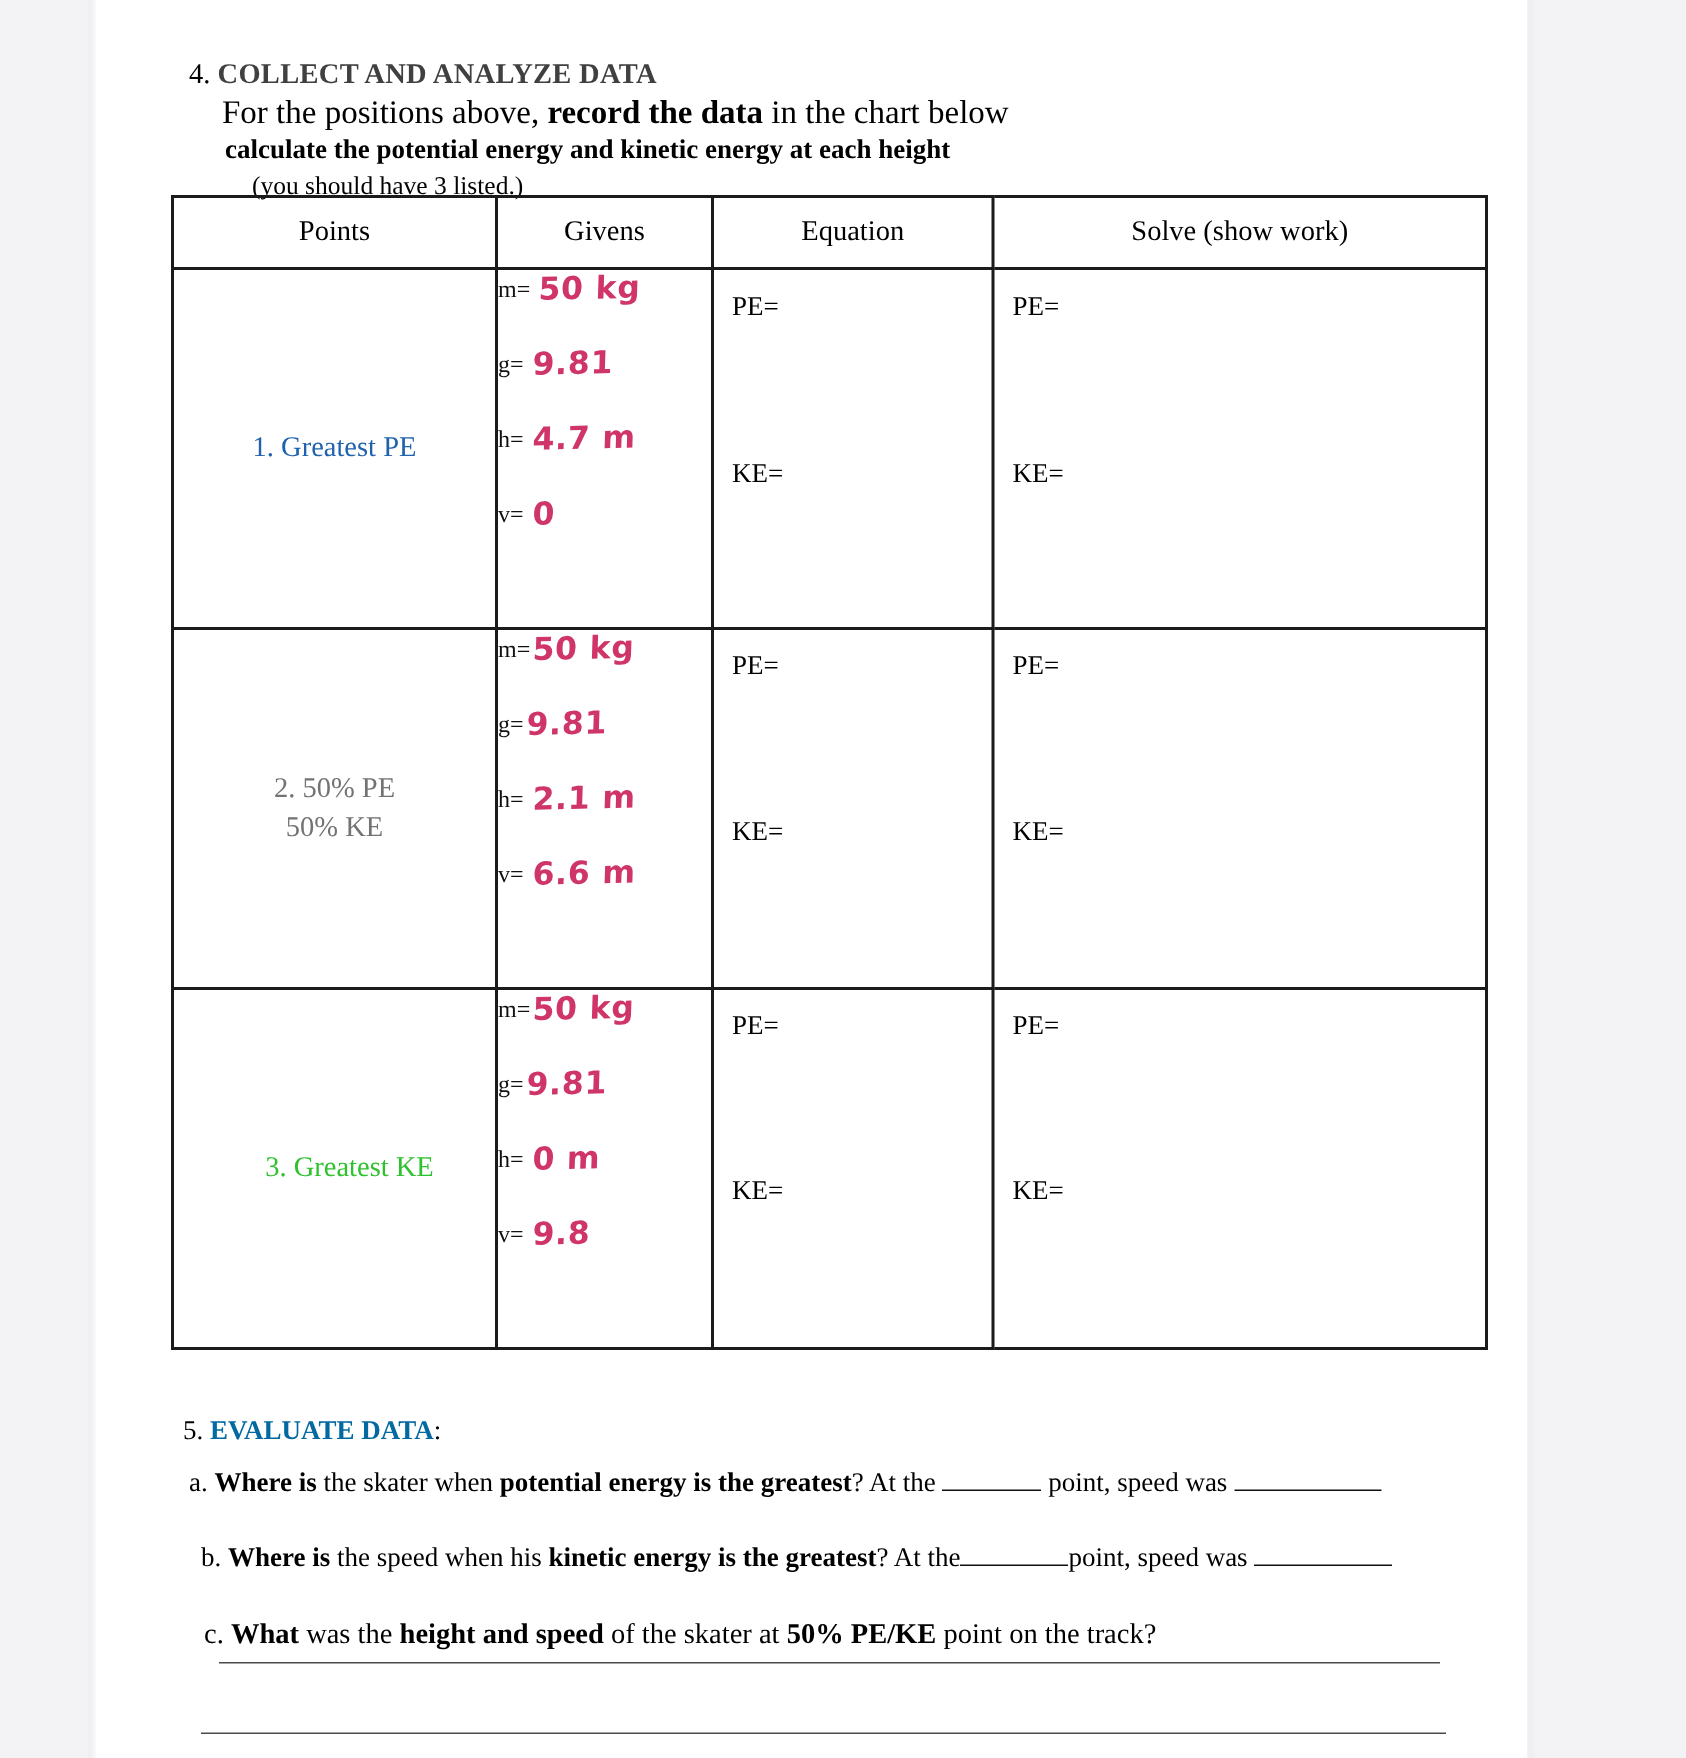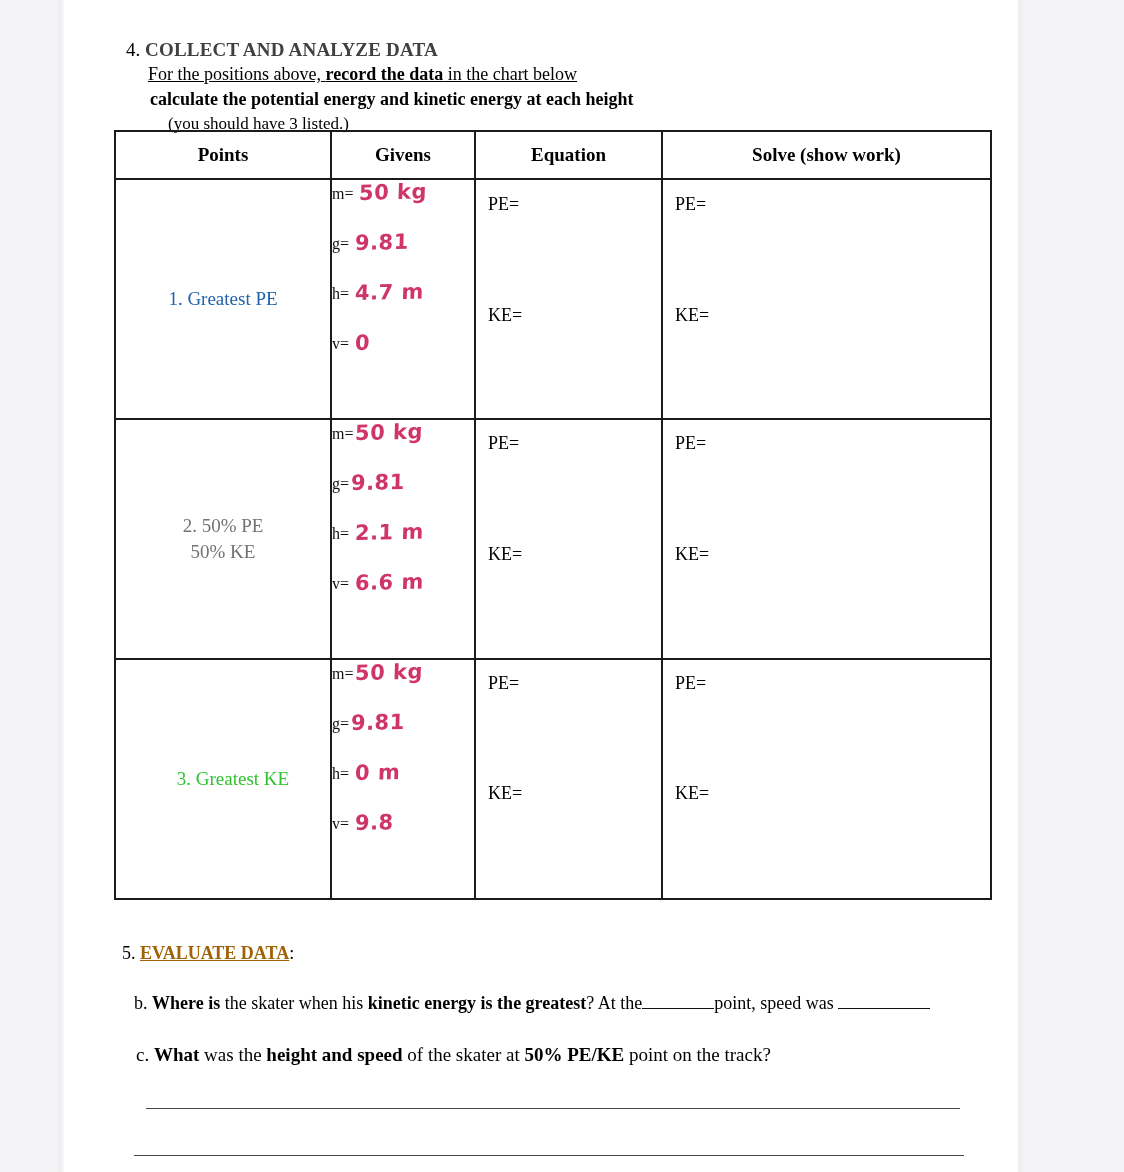--- a/index.html
+++ b/index.html
@@ -50,25 +50,24 @@
     color: #000;
     white-space: nowrap;
   }
   .sec4-title .num { color: #000; font-weight: normal; }
   .sec4-title .hd {
     color: #404040;
     font-weight: bold;
     letter-spacing: 0.2px;
   }
   .sec4-l2 {
-    font-size: 18px;
+    font-size: 22px;
     line-height: 25px;
     margin-left: 22px;
     white-space: nowrap;
-    text-decoration: underline;
   }
   .sec4-l3 {
     font-size: 18px;
     line-height: 25px;
     margin-left: 24px;
     font-weight: bold;
     white-space: nowrap;
   }
   .sec4-l4 {
     font-size: 17px;
@@ -88,21 +87,21 @@
     table-layout: fixed;
   }
   .tbl td, .tbl th {
     border: 2px solid #1b1b1b;
     padding: 0;
     vertical-align: top;
   }
   .tbl th {
     height: 46px;
     font-size: 19px;
-    font-weight: bold;
+    font-weight: normal;
     text-align: center;
     vertical-align: middle;
   }
   .col-points { width: 214px; }
   .col-givens { width: 142px; }
   .col-eq     { width: 185px; }
   .col-solve  { width: 327px; border-radius: 13px; }
 
   .row-body { height: 240px; }
 
@@ -175,23 +174,22 @@
     position: absolute;
     left: 58px;
     top: 940px;
     width: 880px;
   }
   .sec5-title {
     font-size: 18px;
     line-height: 26px;
   }
   .sec5-title .hd {
-    color: #a16207;
+    color: #0369a1;
     font-weight: bold;
-    text-decoration: underline;
   }
   .q {
     font-size: 18px;
     line-height: 26px;
     white-space: nowrap;
   }
   .qa { margin-top: 9px; margin-left: 4px; }
   .qb { margin-top: 24px; margin-left: 12px; }
   .qc { margin-top: 26px; margin-left: 14px; font-size: 19px; }
   .ul {
@@ -333,22 +331,23 @@
           </td>
         </tr>
 
       </tbody>
     </table>
 
     <div class="sec5">
       <div class="sec5-title"><span>5.</span>
         <span class="hd">EVALUATE DATA</span><span>:</span></div>
 
-
-      <div class="q qb"><span>b. </span><b class="s">Where is</b><span> the skater when his </span><b class="s">kinetic energy is the greatest</b><span>? At the</span><span class="ul ul-b1"></span><span>point, speed was </span><span class="ul ul-b2"></span></div>
+      <div class="q qa"><span>a. </span><b class="s">Where is</b><span> the skater when </span><b class="s">potential energy is the greatest</b><span>? At the </span><span class="ul ul-a1"></span><span> point, speed was </span><span class="ul ul-a2"></span></div>
+
+      <div class="q qb"><span>b. </span><b class="s">Where is</b><span> the speed when his </span><b class="s">kinetic energy is the greatest</b><span>? At the</span><span class="ul ul-b1"></span><span>point, speed was </span><span class="ul ul-b2"></span></div>
 
       <div class="q qc"><span>c. </span><b class="s">What</b><span> was the </span><b class="s">height and speed</b><span> of the skater at </span><b class="s">50% PE/KE</b><span> point on the track?</span></div>
     </div>
 
     <div class="answer-line al1"></div>
     <div class="answer-line al2"></div>
 
   </div>
 </div>
 

